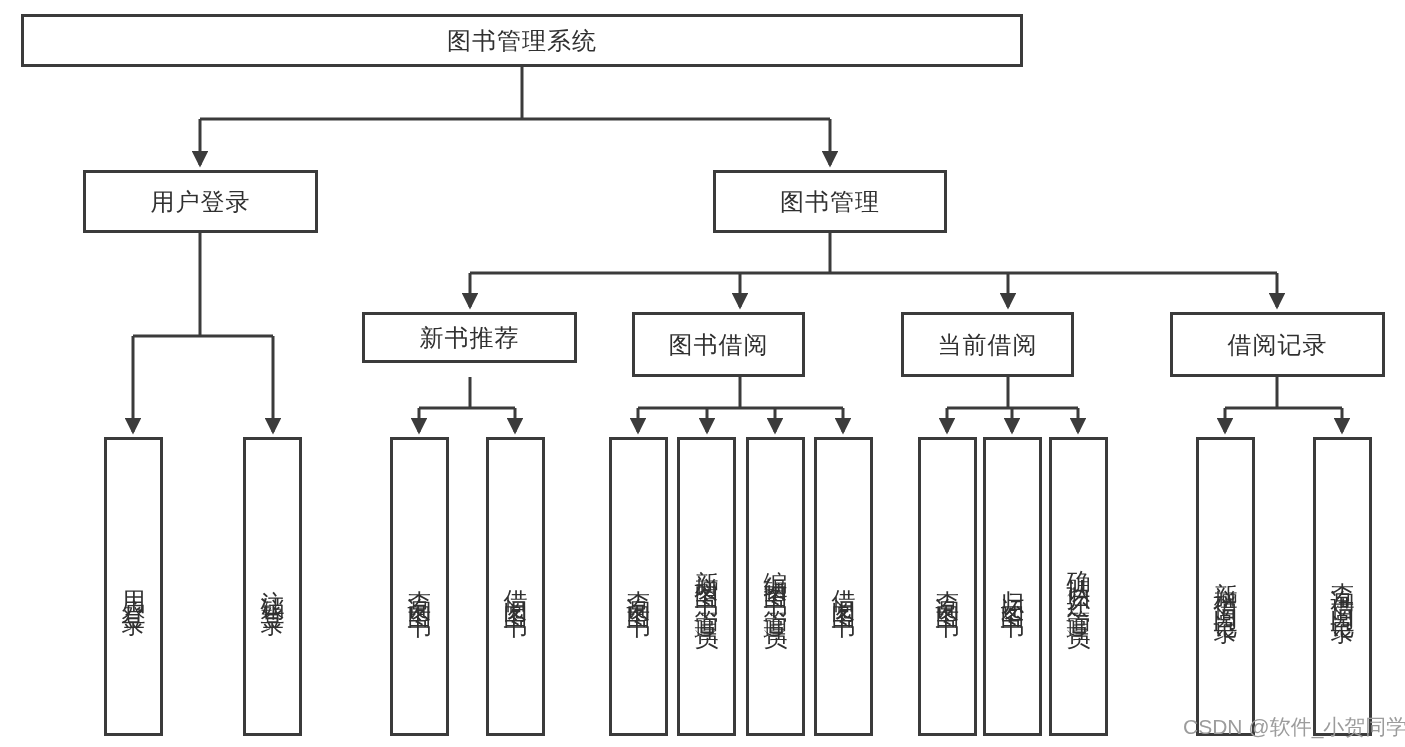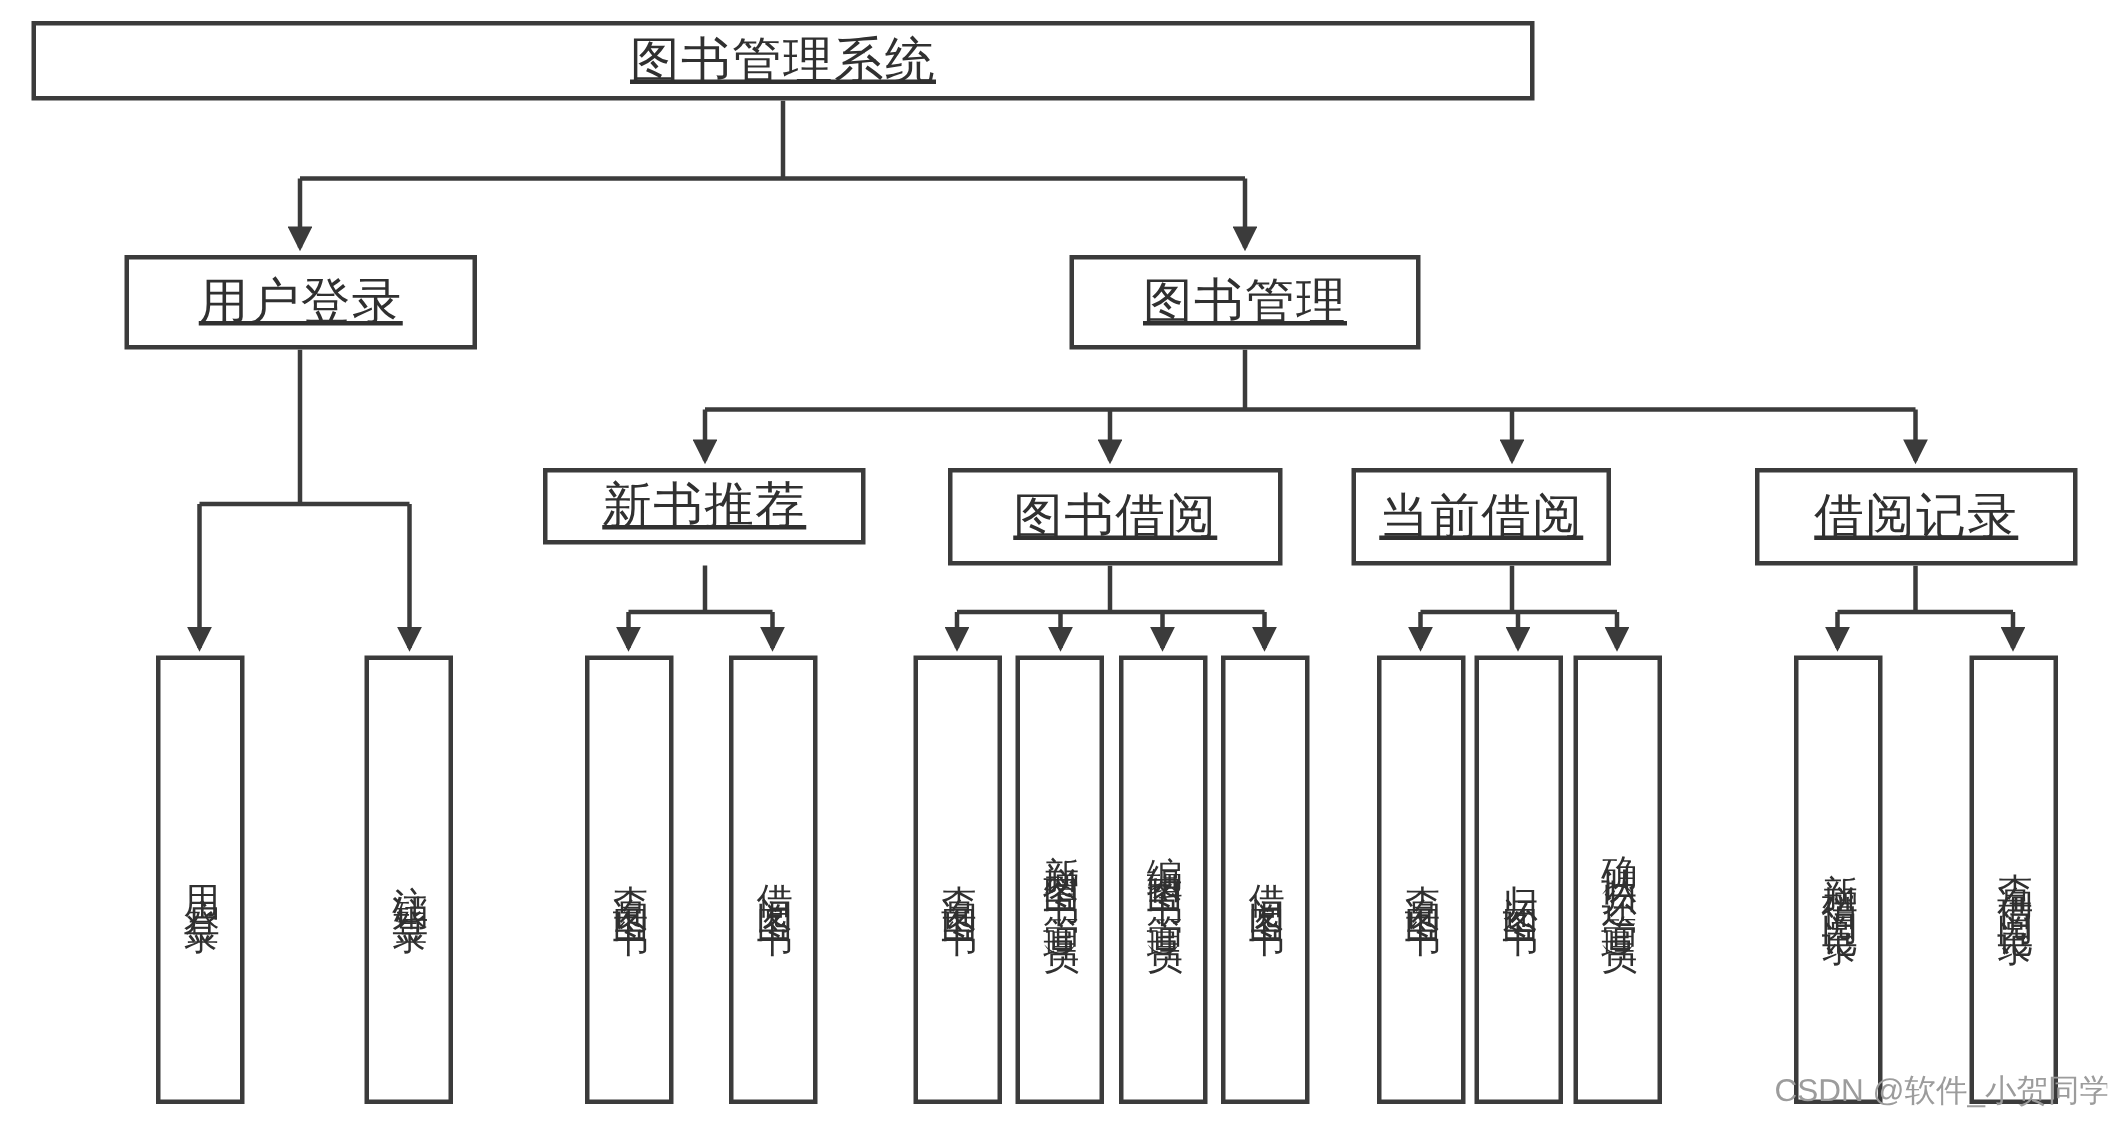--- a/index.html
+++ b/index.html
@@ -20,24 +20,23 @@
   #wires path{stroke:var(--line);stroke-width:3;fill:none;}
   .box{
     position:absolute;
     box-sizing:border-box;
     border:3px solid var(--line);
     background:var(--background);
     display:flex;align-items:center;justify-content:center;
     color:var(--text);
   }
   .hlabel{
-    font-size:33px;
+    font-size:24px;
     letter-spacing:1px;
     white-space:nowrap;
-    text-decoration:underline;
   }
   .vlabel{
     writing-mode:vertical-rl;
     text-orientation:mixed;
     font-size:24px;
     line-height:1;
     letter-spacing:8px;
     white-space:nowrap;
   }
   #watermark{
@@ -122,21 +121,21 @@
   <div class="box" style="left:83px;top:170px;width:235px;height:63px">
     <span class="hlabel">用户登录</span>
   </div>
   <div class="box" style="left:713px;top:170px;width:234px;height:63px">
     <span class="hlabel">图书管理</span>
   </div>
 
   <div class="box" style="left:362px;top:312px;width:215px;height:51px">
     <span class="hlabel">新书推荐</span>
   </div>
-  <div class="box" style="left:632px;top:312px;width:223px;height:65px">
+  <div class="box" style="left:632px;top:312px;width:173px;height:65px">
     <span class="hlabel">图书借阅</span>
   </div>
   <div class="box" style="left:901px;top:312px;width:173px;height:65px">
     <span class="hlabel">当前借阅</span>
   </div>
   <div class="box" style="left:1170px;top:312px;width:215px;height:65px">
     <span class="hlabel">借阅记录</span>
   </div>
 
   <div class="box" style="left:104px;top:437px;width:59px;height:299px">

